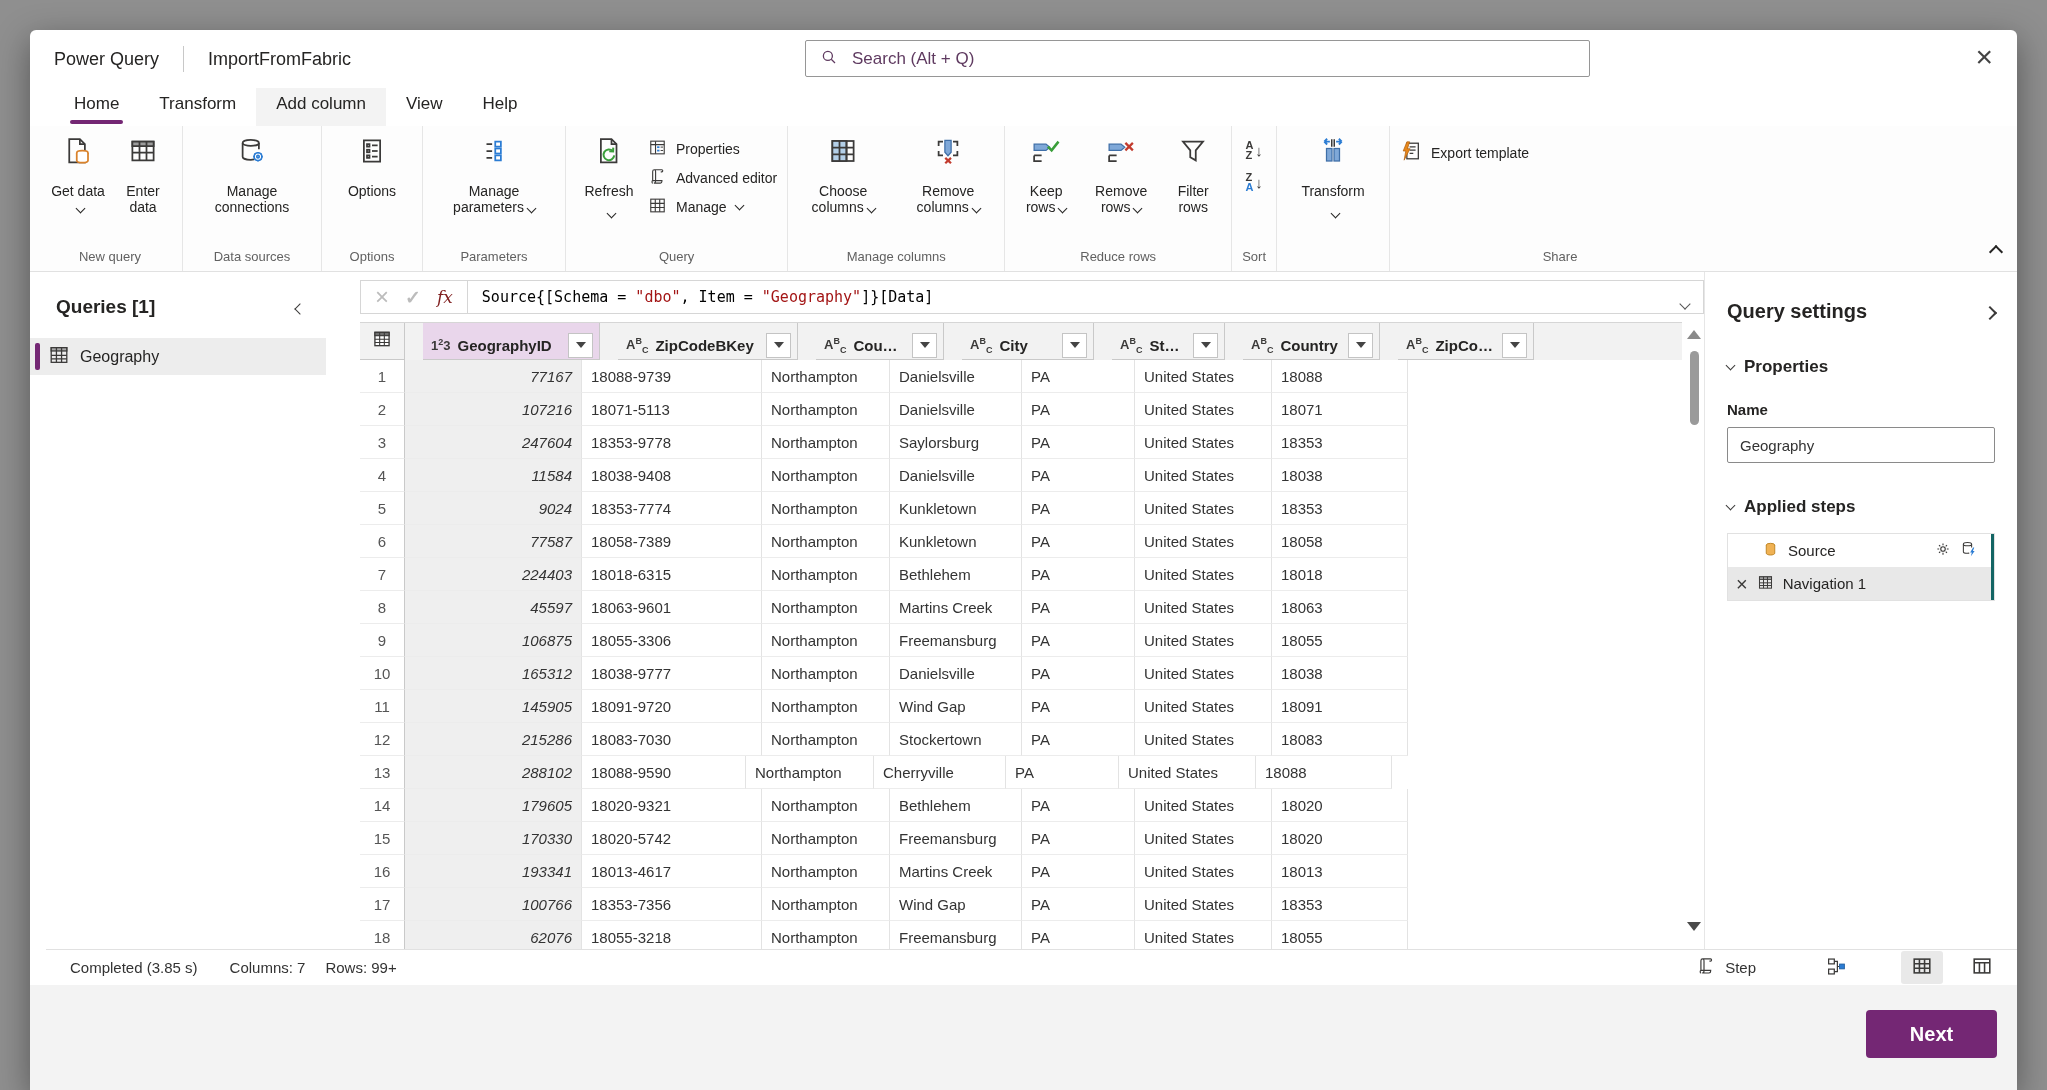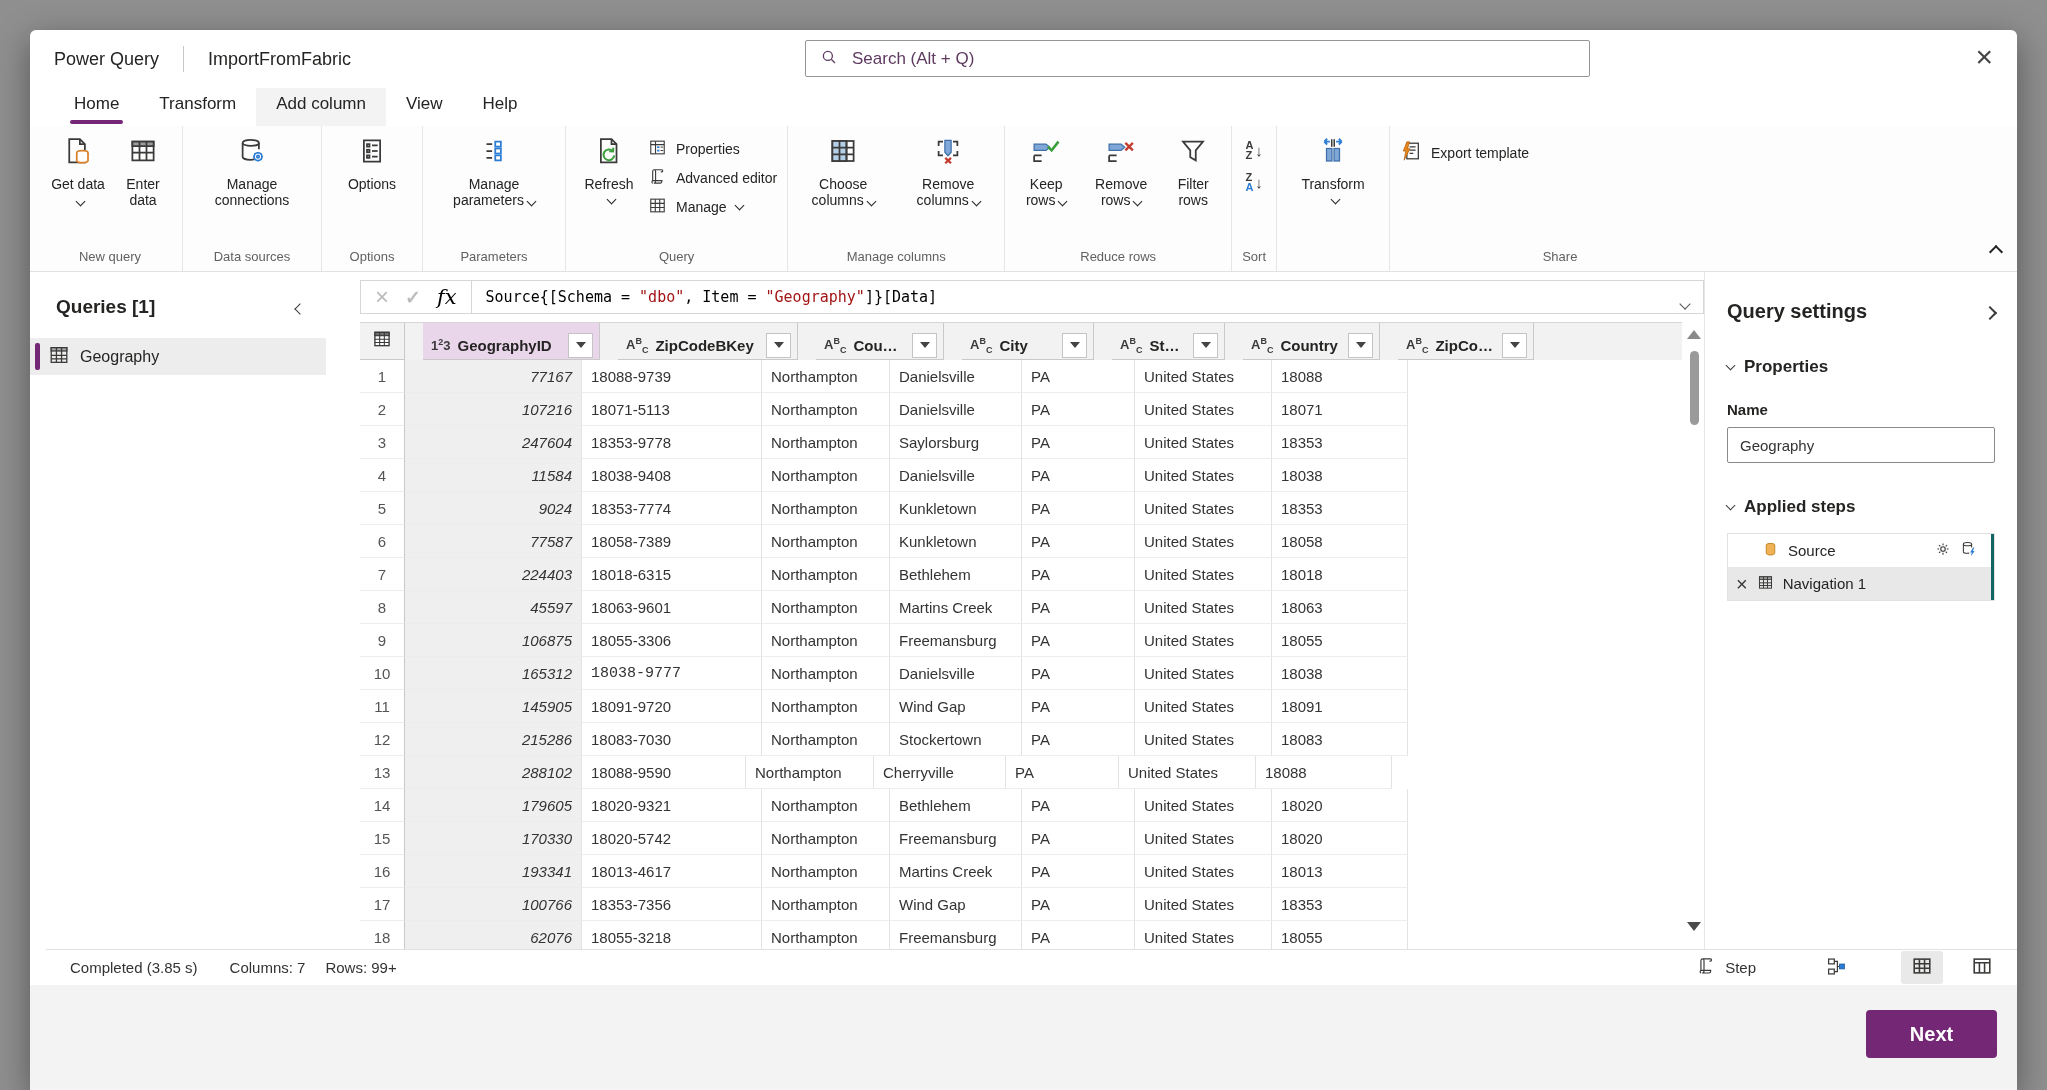--- a/index.html
+++ b/index.html
@@ -30,21 +30,21 @@
   .tab{padding:6px 20px 0;font-size:17px;color:#252423;position:relative;}
   .tab.active::after{content:"";position:absolute;left:16px;right:16px;bottom:2px;height:4px;background:#742774;border-radius:2px;}
   .tab.hovered{background:#f3f3f3;}
 
   
   .ribbon{height:146px;flex:none;border-bottom:1px solid #e1e1e1;background:#fdfdfd;display:flex;
     padding:0 0 0 8px;position:relative;box-sizing:border-box;}
   .rgroup{display:flex;flex-direction:column;border-right:1px solid #e6e6e6;padding:6px 10px 0;}
   .rgroup-buttons{flex:1;display:flex;align-items:flex-start;gap:6px;}
   .rgroup-label{text-align:center;font-size:13px;color:#616161;padding:2px 0 7px;white-space:nowrap;}
-  .rbtn{display:flex;flex-direction:column;align-items:center;gap:7px;padding-top:4px;font-size:14px;
+  .rbtn{display:flex;flex-direction:column;align-items:center;gap:14px;padding-top:4px;font-size:14px;
     color:#252423;text-align:center;line-height:1.15;}
   .rbtn .lblwrap{max-width:100%;}
   .rbtn .chev{width:6px;height:6px;margin-left:4px;}
   .rstack{display:flex;flex-direction:column;gap:7px;padding-top:6px;}
   .rsmall{display:flex;align-items:center;gap:9px;font-size:14px;color:#252423;white-space:nowrap;}
   .sorticon{display:flex;align-items:center;gap:2px;height:28px;}
   .szcol{display:flex;flex-direction:column;font-size:11px;font-weight:700;line-height:10px;color:#3b3a39;}
   .szcol .blue{color:#2b7cd3;}
   .sarrow{font-size:15px;color:#3b3a39;}
   .ribbon-collapse{position:absolute;right:16px;bottom:10px;color:#252423;}
@@ -61,21 +61,21 @@
   .q-item{margin-top:20px;height:37px;display:flex;align-items:center;background:#ededed;position:relative;
     padding-left:18px;gap:10px;font-size:16px;color:#252423;}
   .q-item::before{content:"";position:absolute;left:5px;top:5px;bottom:5px;width:5px;background:#742774;border-radius:2px;}
 
   
   .main{position:absolute;left:330px;right:313px;top:0;bottom:0;}
   .formula-bar{display:flex;height:34px;margin-top:8px;}
   .fb-buttons{display:flex;align-items:center;gap:16px;padding:0 14px;border:1px solid #d6d6d6;border-right:none;background:#fff;}
   .fb-x{color:#bcbcbc;font-size:24px;line-height:20px;}
   .fb-check{color:#bcbcbc;font-size:19px;font-weight:700;}
-  .fb-fx{font-family:"DejaVu Serif",serif;font-style:italic;font-size:21px;color:#000000;}
+  .fb-fx{font-family:"DejaVu Serif",serif;font-style:italic;font-size:17px;color:#7f1d1d;}
   .fb-input{flex:1;border:1px solid #d6d6d6;display:flex;align-items:center;padding:0 12px 0 14px;
     font-family:"DejaVu Sans Mono","Liberation Mono",monospace;font-size:15px;color:#000;position:relative;background:#fff;}
   .fb-input .str{color:#a31515;}
   .fb-chev{position:absolute;right:14px;top:13px;color:#555;}
 
   
   .grid{position:absolute;top:50px;left:0;right:22px;bottom:0;overflow:hidden;}
   .grid-header{display:flex;height:38px;background:#f2f2f2;border-top:1px solid #d6d6d6;box-sizing:border-box;}
   .corner{width:45px;flex:none;display:flex;align-items:center;justify-content:center;
     border-right:1px solid #c9c9c9;border-bottom:1px solid #c9c9c9;box-sizing:border-box;}
@@ -590,21 +590,21 @@
               <div class="gcell" style="width: 180px;">18055-3306</div>
               <div class="gcell" style="width: 128px;">Northampton</div>
               <div class="gcell" style="width: 132px;">Freemansburg</div>
               <div class="gcell" style="width: 113px;">PA</div>
               <div class="gcell" style="width: 137px;">United States</div>
               <div class="gcell" style="width: 136px;">18055</div>
             </div>
             <div class="grow">
               <div class="rn">10</div>
               <div class="gcell num selcol" style="width: 177px;">165312</div>
-              <div class="gcell" style="width: 180px; font-family: Liberation Mono, monospace;">18038-9777</div>
+              <div class="gcell" style="width: 180px;">18038-9777</div>
               <div class="gcell" style="width: 128px;">Northampton</div>
               <div class="gcell" style="width: 132px;">Danielsville</div>
               <div class="gcell" style="width: 113px;">PA</div>
               <div class="gcell" style="width: 137px;">United States</div>
               <div class="gcell" style="width: 136px;">18038</div>
             </div>
             <div class="grow">
               <div class="rn">11</div>
               <div class="gcell num selcol" style="width: 177px;">145905</div>
               <div class="gcell" style="width: 180px;">18091-9720</div>

